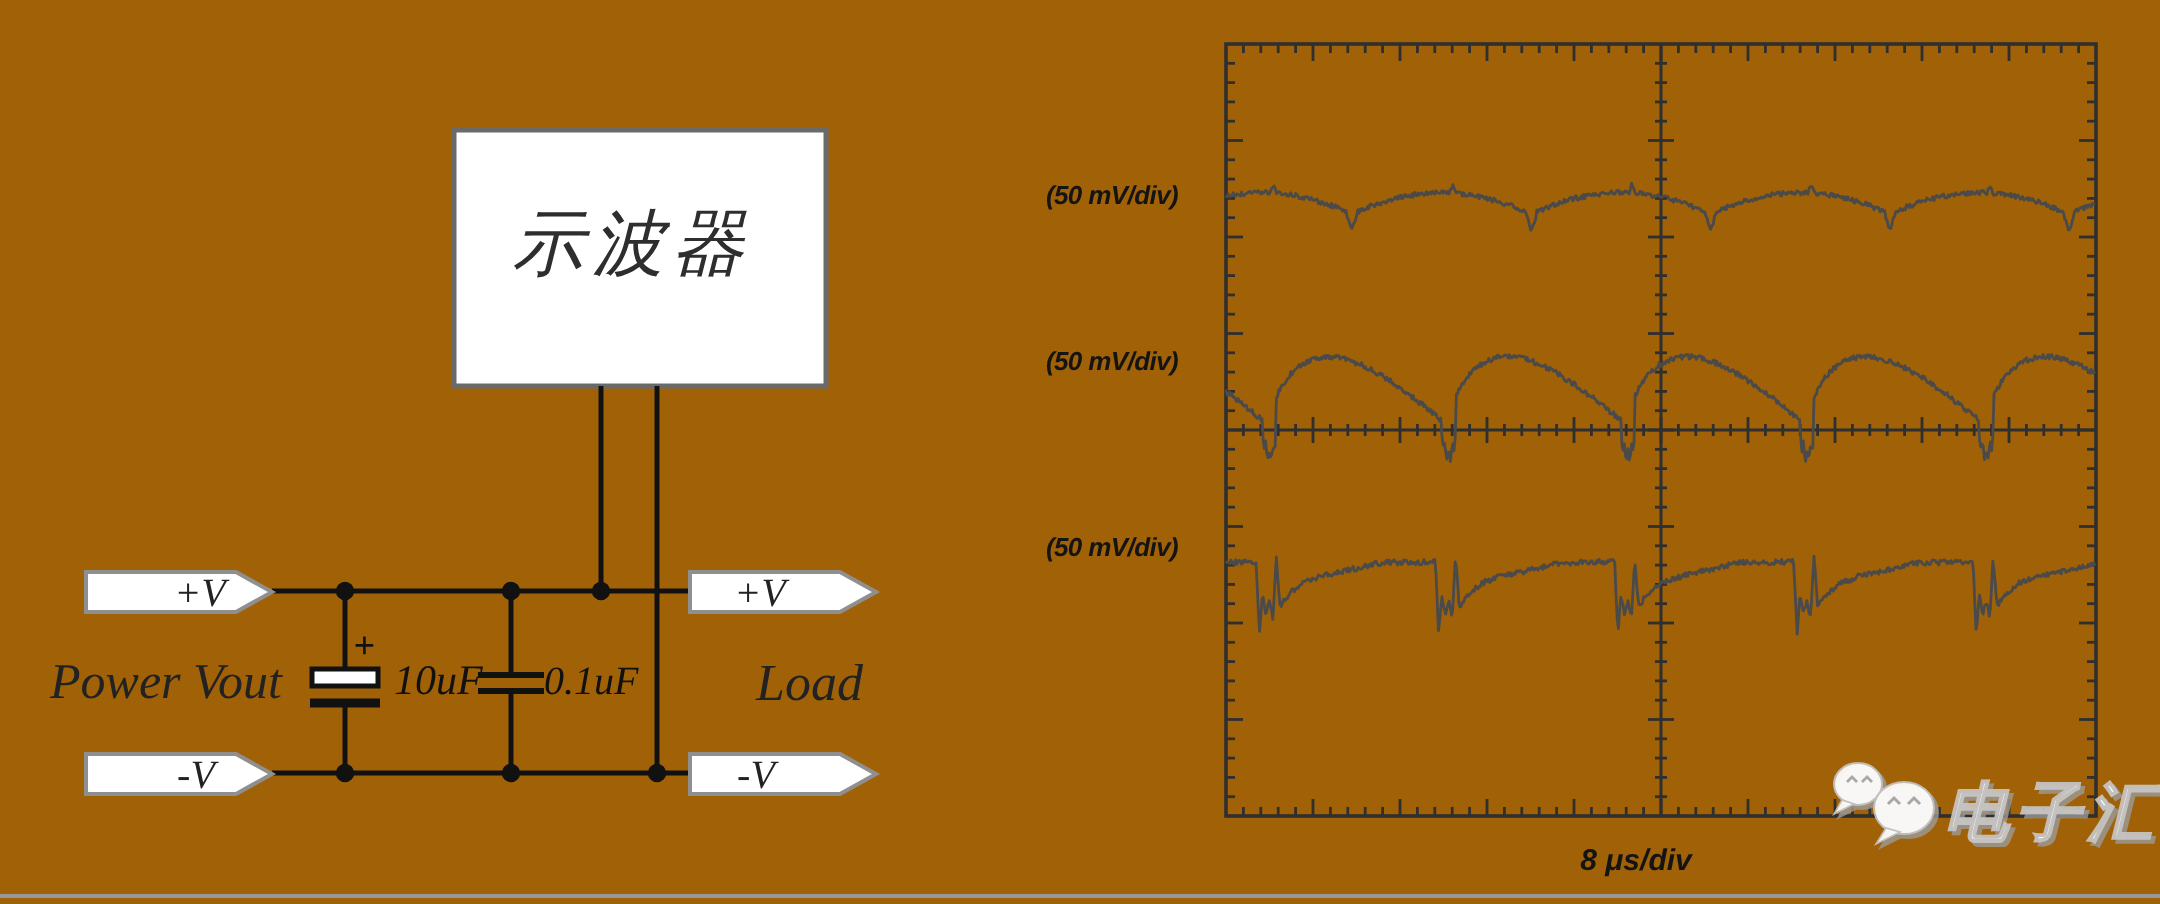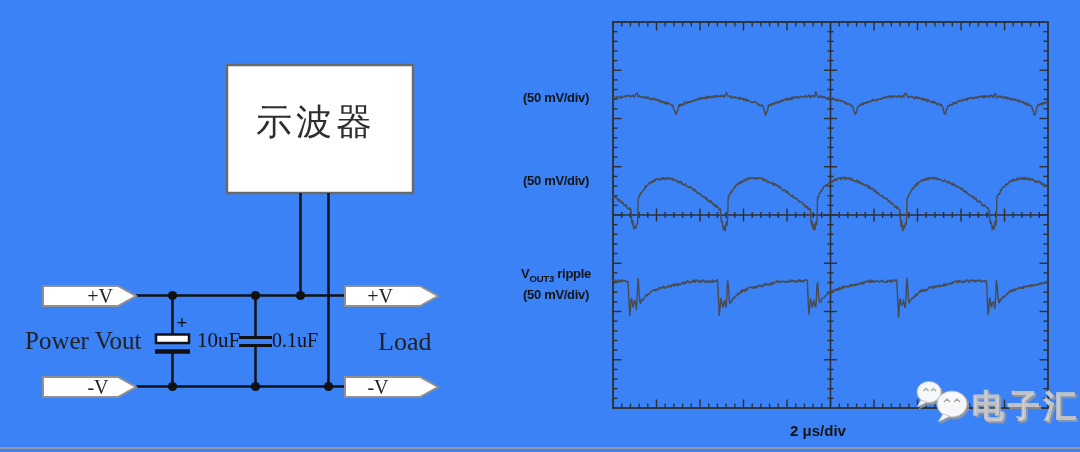--- a/index.html
+++ b/index.html
@@ -1,19 +1,20 @@
 <!DOCTYPE html>
 <html><head>
 <meta charset="utf-8">
 <style>
   html,body{margin:0;padding:0;background:#ffffff;}
   .figure{
-    position:relative;width:1080px;height:452px;background:#3b82f6;overflow:hidden;
+    position:relative;width:1080px;height:452px;background:#a16207;overflow:hidden;
     font-family:"Liberation Sans",sans-serif;
     border-right:1px solid #c9c9c9;
+    font-style:italic;
   }
   svg{position:absolute;left:0;top:0;}
   .scope-label{
     position:absolute;width:104px;text-align:center;
     font-family:"Liberation Sans",sans-serif;font-weight:bold;
     font-size:13px;line-height:16px;color:#141414;letter-spacing:-0.3px;
   }
   .scope-label sub{font-size:9.5px;letter-spacing:-0.2px;}
   .label-1{left:504px;top:90px;}
   .label-2{left:504px;top:173px;}
@@ -352,25 +353,24 @@
       <path d="M613.0 280.4L613.6 281.3L614.2 281.3L614.8 281.9L615.4 280.0L616.0 280.8L616.6 281.9L617.2 282.1L617.8 279.8L618.4 282.2L619.0 280.9L619.6 280.1L620.2 280.8L620.8 282.1L621.4 280.3L622.0 281.3L622.6 279.9L623.2 280.7L623.8 281.0L624.4 280.5L625.0 280.9L625.6 280.7L626.2 281.8L626.8 281.8L627.4 282.1L628.0 281.4L628.6 293.0L629.2 306.3L629.8 315.7L630.4 307.9L631.0 299.5L631.6 298.6L632.2 303.0L632.8 306.8L633.4 305.8L634.0 302.3L634.6 300.3L635.2 302.8L635.8 305.2L636.4 309.7L637.0 299.6L637.6 288.1L638.2 278.4L638.8 288.0L639.4 295.8L640.0 302.3L640.6 303.3L641.2 301.4L641.8 299.6L642.4 300.4L643.0 299.6L643.6 299.4L644.2 298.1L644.8 297.0L645.4 295.7L646.0 294.5L646.6 294.5L647.2 295.9L647.8 294.6L648.4 293.9L649.0 294.2L649.6 292.9L650.2 292.5L650.8 292.3L651.4 290.7L652.0 290.7L652.6 290.6L653.2 290.1L653.8 289.6L654.4 289.6L655.0 290.7L655.6 290.6L656.2 289.0L656.8 289.4L657.4 289.4L658.0 290.1L658.6 289.0L659.2 287.5L659.8 287.7L660.4 288.0L661.0 288.3L661.6 288.5L662.2 287.2L662.8 286.5L663.4 286.3L664.0 288.1L664.6 287.1L665.2 287.8L665.8 288.1L666.4 287.6L667.0 286.7L667.6 286.2L668.2 287.1L668.8 285.2L669.4 286.8L670.0 285.9L670.6 286.3L671.2 286.9L671.8 284.6L672.4 284.6L673.0 284.4L673.6 286.0L674.2 283.9L674.8 285.9L675.4 284.9L676.0 284.1L676.6 283.3L677.2 285.5L677.8 285.5L678.4 285.4L679.0 283.7L679.6 284.2L680.2 284.6L680.8 284.6L681.4 283.6L682.0 283.4L682.6 282.0L683.2 283.2L683.8 284.0L684.4 282.4L685.0 283.1L685.6 281.7L686.2 283.2L686.8 281.6L687.4 280.8L688.0 280.7L688.6 281.9L689.2 282.8L689.8 282.8L690.4 282.6L691.0 281.4L691.6 281.4L692.2 282.2L692.8 280.8L693.4 280.0L694.0 281.7L694.6 280.0L695.2 282.3L695.8 281.0L696.4 280.6L697.0 279.9L697.6 280.9L698.2 281.1L698.8 282.5L699.4 281.2L700.0 280.8L700.6 282.3L701.2 282.0L701.8 280.0L702.4 280.5L703.0 280.0L703.6 280.9L704.2 282.1L704.8 282.0L705.4 280.6L706.0 281.9L706.6 281.2L707.2 281.3L707.8 282.4L708.4 281.0L709.0 280.4L709.6 282.3L710.2 282.4L710.8 282.3L711.4 281.1L712.0 279.8L712.6 282.0L713.2 281.2L713.8 281.9L714.4 281.6L715.0 280.8L715.6 281.0L716.2 281.2L716.8 279.8L717.4 279.8L718.0 286.9L718.6 300.6L719.2 315.4L719.8 310.5L720.4 304.0L721.0 298.3L721.6 302.2L722.2 304.6L722.8 307.1L723.4 304.7L724.0 302.1L724.6 300.5L725.2 304.1L725.8 307.5L726.4 304.5L727.0 291.9L727.6 280.9L728.2 283.7L728.8 291.1L729.4 301.2L730.0 303.5L730.6 303.2L731.2 301.1L731.8 301.2L732.4 299.2L733.0 298.3L733.6 297.3L734.2 298.1L734.8 297.1L735.4 296.7L736.0 295.9L736.6 295.0L737.2 295.6L737.8 293.0L738.4 293.6L739.0 294.4L739.6 293.2L740.2 293.4L740.8 290.9L741.4 290.6L742.0 292.5L742.6 289.7L743.2 290.0L743.8 290.9L744.4 289.5L745.0 291.3L745.6 289.7L746.2 290.2L746.8 288.4L747.4 289.8L748.0 288.4L748.6 287.4L749.2 287.6L749.8 287.3L750.4 287.2L751.0 287.5L751.6 287.4L752.2 287.2L752.8 288.2L753.4 287.8L754.0 286.4L754.6 287.9L755.2 286.3L755.8 288.1L756.4 287.6L757.0 286.5L757.6 287.1L758.2 285.6L758.8 285.3L759.4 285.9L760.0 285.2L760.6 285.6L761.2 286.4L761.8 286.9L762.4 285.7L763.0 286.1L763.6 284.9L764.2 284.1L764.8 285.2L765.4 284.3L766.0 283.5L766.6 284.9L767.2 284.9L767.8 284.1L768.4 284.2L769.0 285.2L769.6 283.9L770.2 283.9L770.8 283.1L771.4 284.7L772.0 282.3L772.6 284.0L773.2 283.2L773.8 283.5L774.4 282.9L775.0 282.2L775.6 282.0L776.2 282.5L776.8 281.0L777.4 281.4L778.0 281.0L778.6 281.0L779.2 282.8L779.8 281.7L780.4 281.5L781.0 281.6L781.6 281.6L782.2 282.0L782.8 281.2L783.4 281.2L784.0 281.8L784.6 281.6L785.2 282.6L785.8 281.4L786.4 281.1L787.0 281.6L787.6 282.1L788.2 281.5L788.8 282.3L789.4 281.8L790.0 280.4L790.6 280.0L791.2 281.8L791.8 280.4L792.4 280.5L793.0 280.4L793.6 281.6L794.2 282.1L794.8 281.6L795.4 280.4L796.0 280.4L796.6 281.9L797.2 281.9L797.8 282.0L798.4 280.2L799.0 281.3L799.6 279.7L800.2 280.8L800.8 281.7L801.4 280.6L802.0 282.1L802.6 281.0L803.2 281.7L803.8 280.3L804.4 280.8L805.0 279.8L805.6 280.2L806.2 279.7L806.8 280.1L807.4 281.4L808.0 297.1L808.6 309.4L809.2 314.3L809.8 304.8L810.4 298.6L811.0 300.6L811.6 302.8L812.2 307.3L812.8 304.9L813.4 302.9L814.0 300.3L814.6 303.9L815.2 306.2L815.8 307.0L816.4 297.2L817.0 285.9L817.6 282.5L818.2 290.6L818.8 297.4L819.4 302.1L820.0 302.4L820.6 302.2L821.2 301.7L821.8 298.5L822.4 298.6L823.0 298.0L823.6 297.5L824.2 297.3L824.8 297.0L825.4 295.6L826.0 295.5L826.6 294.8L827.2 294.0L827.8 292.9L828.4 293.6L829.0 292.7L829.6 293.0L830.2 290.9L830.8 291.5L831.4 290.7L832.0 290.9L832.6 291.4L833.2 289.6L833.8 290.7L834.4 290.4L835.0 290.9L835.6 290.8L836.2 288.6L836.8 288.8L837.4 290.2L838.0 288.9L838.6 289.7L839.2 287.5L839.8 289.6L840.4 289.4L841.0 287.6L841.6 288.0L842.2 286.6L842.8 288.4L843.4 286.4L844.0 288.1L844.6 286.1L845.2 286.1L845.8 286.6L846.4 287.0L847.0 286.5L847.6 286.2L848.2 287.3L848.8 285.9L849.4 285.5L850.0 284.9L850.6 286.4L851.2 284.4L851.8 286.1L852.4 285.6L853.0 284.3L853.6 285.1L854.2 284.8L854.8 286.0L855.4 284.2L856.0 284.2L856.6 285.5L857.2 284.0L857.8 283.9L858.4 283.8L859.0 283.9L859.6 284.6L860.2 283.0L860.8 282.4L861.4 282.7L862.0 284.1L862.6 283.6L863.2 282.3L863.8 283.8L864.4 281.4L865.0 282.1L865.6 282.0L866.2 281.9L866.8 280.9L867.4 281.0L868.0 282.1L868.6 281.1L869.2 282.3L869.8 280.2L870.4 281.5L871.0 282.0L871.6 280.0L872.2 282.3L872.8 281.9L873.4 280.2L874.0 281.4L874.6 281.5L875.2 282.2L875.8 281.9L876.4 280.8L877.0 280.4L877.6 281.4L878.2 281.4L878.8 281.5L879.4 282.3L880.0 281.3L880.6 281.4L881.2 281.2L881.8 280.3L882.4 281.6L883.0 281.2L883.6 281.3L884.2 282.3L884.8 282.4L885.4 282.2L886.0 281.5L886.6 282.0L887.2 282.2L887.8 279.9L888.4 281.1L889.0 280.5L889.6 281.1L890.2 281.8L890.8 279.7L891.4 281.7L892.0 282.2L892.6 280.9L893.2 280.9L893.8 280.0L894.4 280.0L895.0 280.1L895.6 281.0L896.2 279.6L896.8 281.8L897.4 292.9L898.0 305.0L898.6 317.1L899.2 308.4L899.8 299.3L900.4 299.2L901.0 302.9L901.6 305.4L902.2 304.1L902.8 303.7L903.4 300.3L904.0 303.3L904.6 306.7L905.2 307.5L905.8 300.0L906.4 288.3L907.0 278.1L907.6 285.6L908.2 294.3L908.8 302.9L909.4 302.2L910.0 300.7L910.6 300.1L911.2 299.8L911.8 298.5L912.4 298.0L913.0 298.3L913.6 297.1L914.2 296.6L914.8 297.0L915.4 294.5L916.0 294.5L916.6 295.6L917.2 294.1L917.8 294.3L918.4 292.7L919.0 292.4L919.6 291.2L920.2 292.1L920.8 290.3L921.4 291.6L922.0 291.0L922.6 289.5L923.2 291.3L923.8 289.9L924.4 291.2L925.0 289.9L925.6 291.0L926.2 289.3L926.8 290.2L927.4 289.9L928.0 288.9L928.6 287.7L929.2 287.0L929.8 287.2L930.4 287.2L931.0 288.2L931.6 288.0L932.2 286.5L932.8 287.7L933.4 288.2L934.0 286.2L934.6 285.8L935.2 286.4L935.8 287.6L936.4 286.3L937.0 285.7L937.6 286.6L938.2 286.1L938.8 285.8L939.4 287.1L940.0 285.0L940.6 285.8L941.2 286.0L941.8 286.1L942.4 285.5L943.0 286.2L943.6 284.2L944.2 283.7L944.8 285.8L945.4 284.5L946.0 285.0L946.6 285.3L947.2 283.9L947.8 283.5L948.4 283.8L949.0 283.3L949.6 284.1L950.2 284.3L950.8 284.0L951.4 282.5L952.0 283.7L952.6 281.9L953.2 281.9L953.8 282.9L954.4 281.8L955.0 281.3L955.6 281.4L956.2 280.8L956.8 282.4L957.4 281.6L958.0 280.8L958.6 282.7L959.2 280.4L959.8 280.6L960.4 280.7L961.0 281.5L961.6 282.2L962.2 282.3L962.8 282.6L963.4 280.9L964.0 281.5L964.6 282.3L965.2 282.1L965.8 280.5L966.4 279.9L967.0 280.1L967.6 280.2L968.2 281.4L968.8 281.1L969.4 282.5L970.0 280.2L970.6 280.3L971.2 280.5L971.8 280.0L972.4 280.0L973.0 281.0L973.6 281.8L974.2 280.7L974.8 281.6L975.4 280.3L976.0 281.8L976.6 281.2L977.2 280.6L977.8 280.1L978.4 280.9L979.0 280.2L979.6 280.5L980.2 280.2L980.8 281.4L981.4 282.0L982.0 281.5L982.6 281.0L983.2 280.9L983.8 281.4L984.4 281.5L985.0 280.6L985.6 280.7L986.2 280.8L986.8 286.2L987.4 301.4L988.0 314.7L988.6 311.3L989.2 302.4L989.8 297.6L990.4 301.1L991.0 305.7L991.6 307.0L992.2 303.1L992.8 302.4L993.4 302.1L994.0 303.2L994.6 308.2L995.2 304.0L995.8 293.0L996.4 280.6L997.0 285.2L997.6 291.6L998.2 299.0L998.8 302.2L999.4 302.7L1000.0 299.8L1000.6 300.6L1001.2 298.9L1001.8 298.4L1002.4 297.2L1003.0 297.7L1003.6 296.2L1004.2 296.9L1004.8 296.2L1005.4 295.9L1006.0 295.4L1006.6 293.5L1007.2 294.0L1007.8 293.8L1008.4 292.4L1009.0 292.3L1009.6 290.4L1010.2 292.1L1010.8 291.9L1011.4 290.1L1012.0 289.7L1012.6 291.2L1013.2 291.1L1013.8 290.0L1014.4 288.8L1015.0 290.5L1015.6 289.8L1016.2 289.3L1016.8 289.4L1017.4 288.4L1018.0 288.4L1018.6 287.6L1019.2 288.2L1019.8 287.7L1020.4 288.3L1021.0 287.9L1021.6 287.0L1022.2 288.2L1022.8 288.2L1023.4 286.3L1024.0 288.2L1024.6 286.8L1025.2 286.3L1025.8 286.7L1026.4 285.9L1027.0 286.2L1027.6 286.7L1028.2 285.9L1028.8 285.7L1029.4 286.3L1030.0 285.2L1030.6 286.9L1031.2 284.6L1031.8 284.8L1032.4 284.7L1033.0 286.2L1033.6 285.6L1034.2 285.2L1034.8 285.5L1035.4 284.4L1036.0 284.1L1036.6 285.0L1037.2 284.3L1037.8 284.7L1038.4 285.1L1039.0 284.2L1039.6 283.0L1040.2 284.4L1040.8 284.3L1041.4 282.5L1042.0 283.8L1042.6 283.7L1043.2 283.4L1043.8 283.7L1044.4 282.7L1045.0 283.1L1045.6 281.6L1046.2 282.5L1046.8 281.4L1047.4 282.8" fill="none" stroke="#4a4a4a" stroke-width="1.4" stroke-linejoin="round"></path>
     </svg>
 
   <div class="scope-label label-1">
     <div>(50 mV/div)</div>
   </div>
   <div class="scope-label label-2">
     <div>(50 mV/div)</div>
   </div>
   <div class="scope-label label-3">
-    <div><span>V</span><sub>OUT3</sub><span> ripple</span></div>
     <div>(50 mV/div)</div>
   </div>
 
-  <div class="timebase">2 μs/div</div>
+  <div class="timebase">8 μs/div</div>
 
   <svg class="watermark-svg" width="1080" height="452" viewBox="0 0 1080 452">
     <g opacity="0.93">
       <ellipse cx="929" cy="392" rx="12" ry="10.5" fill="#ffffff" stroke="#c4c4c4" stroke-width="1"></ellipse>
       <path d="M921 400 L917 407 L927 402 Z" fill="#ffffff" stroke="#c4c4c4" stroke-width="0.8"></path>
       <path d="M923.5 391 l2.5 -2.5 l2.5 2.5 M931 391 l2.5 -2.5 l2.5 2.5" fill="none" stroke="#ababab" stroke-width="1.4"></path>
       <ellipse cx="952" cy="404" rx="15" ry="13" fill="#ffffff" stroke="#c4c4c4" stroke-width="1"></ellipse>
       <path d="M943 414 L938 422 L950 416 Z" fill="#ffffff" stroke="#c4c4c4" stroke-width="0.8"></path>
       <path d="M944 402 l3 -3 l3 3 M954 402 l3 -3 l3 3" fill="none" stroke="#ababab" stroke-width="1.5"></path>
       <text x="972" y="417" font-family="Liberation Sans, sans-serif" font-weight="bold" font-size="32" letter-spacing="4" fill="#ffffff" stroke="#c6c6c6" stroke-width="0.9">电子汇</text>

